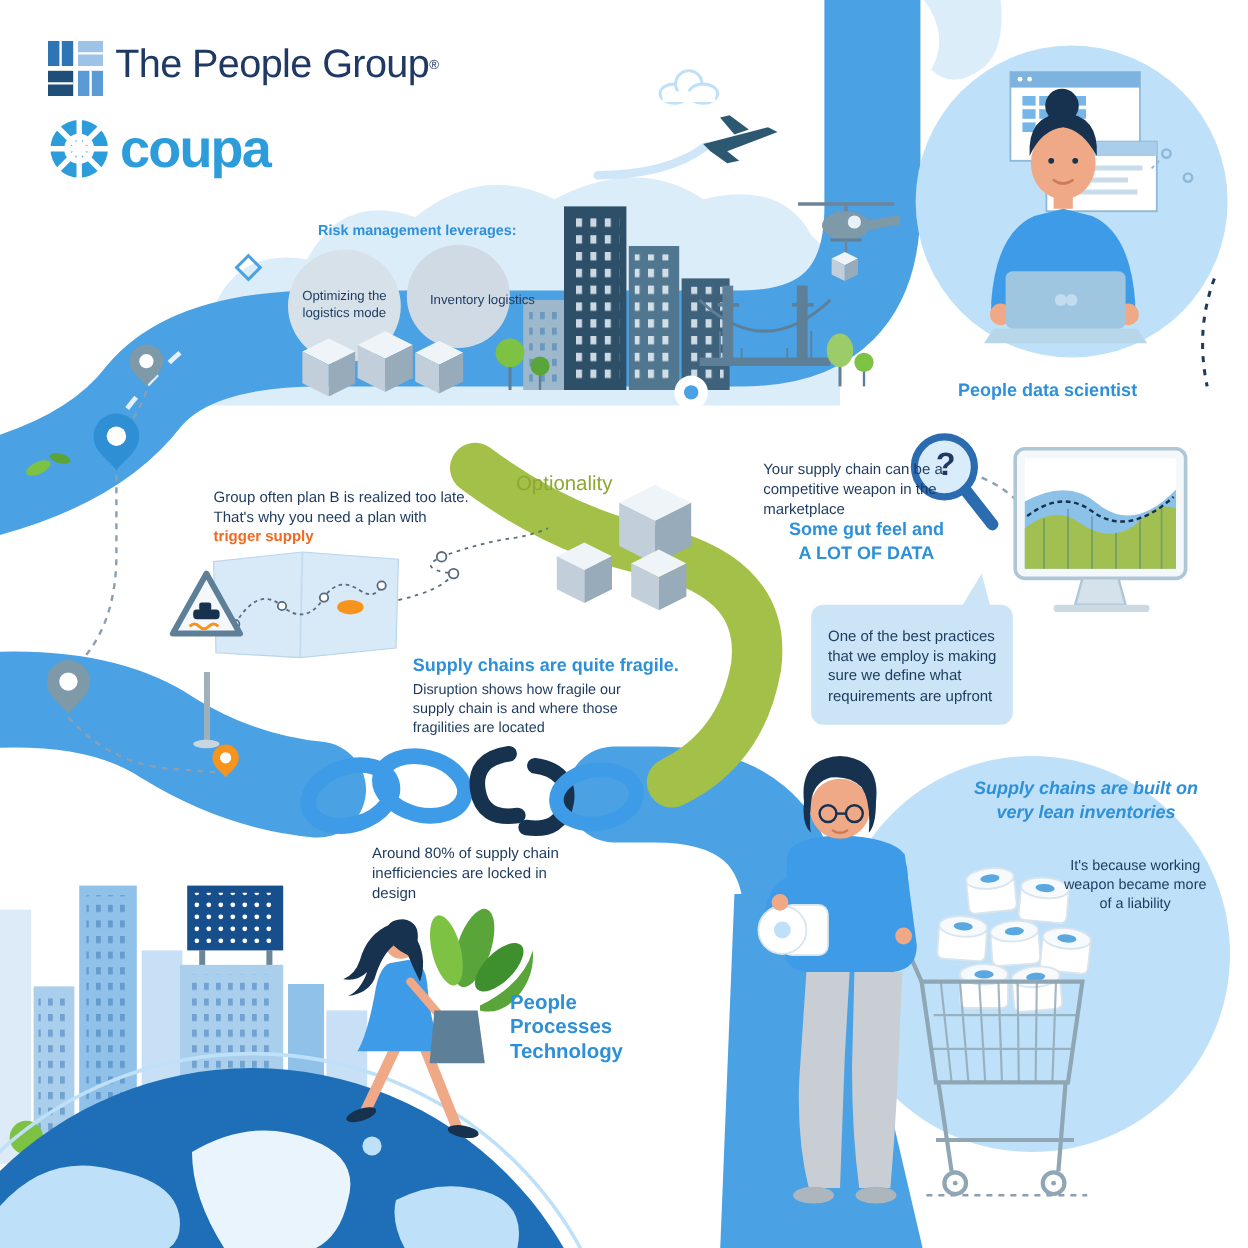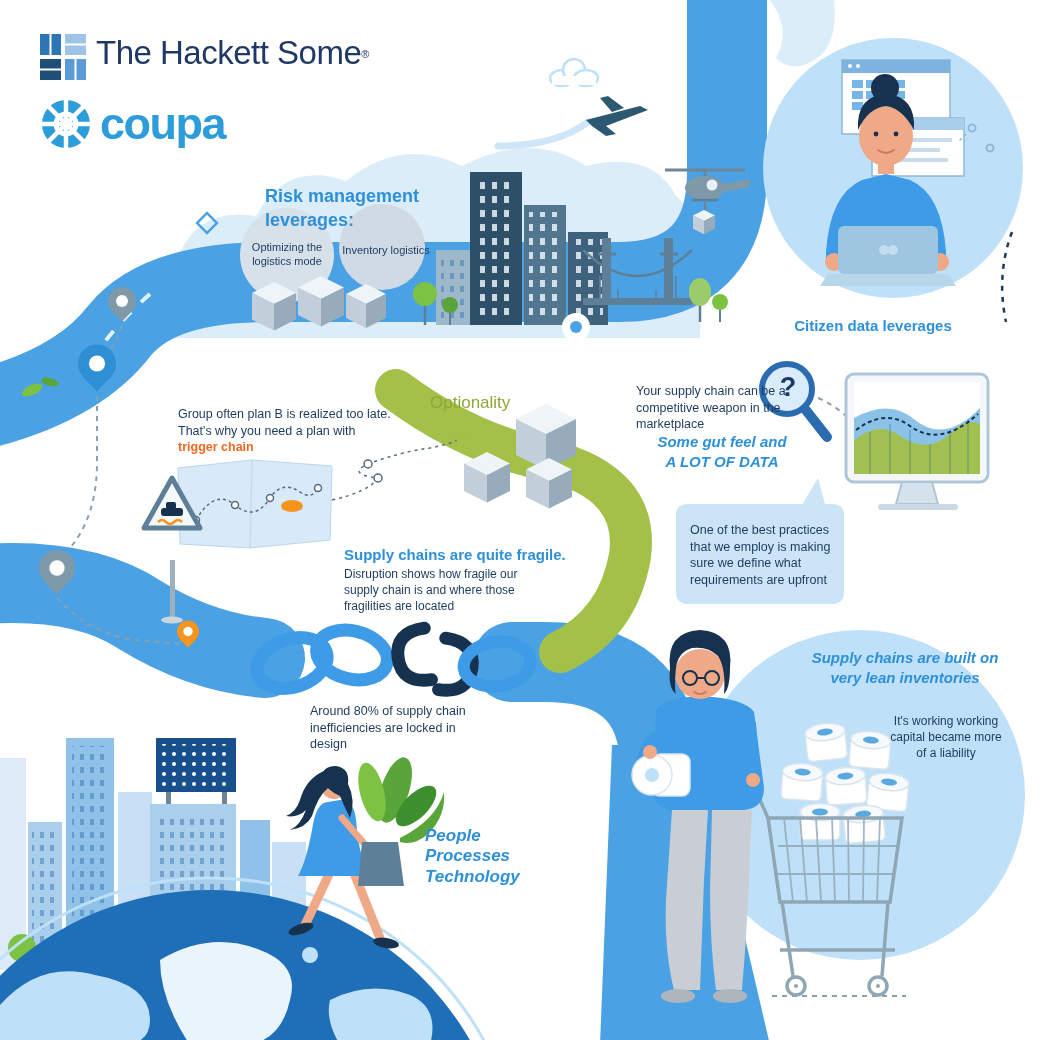--- a/index.html
+++ b/index.html
@@ -4,21 +4,21 @@
 <style>
   html,body{margin:0;padding:0;background:#fff;}
   .canvas{position:relative;width:1040px;height:1040px;background:#ffffff;overflow:hidden;
           font-family:"Liberation Sans",sans-serif;}
   .art{position:absolute;left:0;top:0;width:1040px;height:1040px;}
   .t{position:absolute;color:#1C3A5E;font-size:12.5px;line-height:1.32;}
   .blue{color:#2E90D8;font-weight:bold;}
   .green{color:#8CA834;font-weight:normal;}
   .orange{color:#F26A21;font-weight:bold;}
   .center{text-align:center;}
-  .pre{white-space:pre-line;font-style:italic;}
+  .pre{white-space:pre-line;}
   .bubble-txt{display:flex;align-items:center;justify-content:center;text-align:center;
               font-size:11px;color:#1C3A5E;line-height:1.25;}
   
   .hackett{position:absolute;left:40px;top:34px;display:flex;align-items:flex-start;gap:10px;}
   .hackett-name{font-size:33px;color:#1F3864;letter-spacing:-0.5px;}
   .hackett-reg{font-size:11px;color:#1F3864;vertical-align:super;}
   .coupa{position:absolute;left:40px;top:98px;display:flex;align-items:flex-start;gap:8px;}
   .coupa-name{font-size:45px;font-weight:bold;color:#2D9CDB;letter-spacing:-1.5px;}
   .qmark{position:absolute;left:775px;top:372px;width:26px;text-align:center;
          font-size:27px;font-weight:bold;color:#1F3864;}
@@ -403,67 +403,67 @@
     <rect x="0" y="0" width="21" height="21" fill="#2E75B6"></rect>
     <rect x="25" y="0" width="21" height="21" fill="#9DC3E6"></rect>
     <rect x="0" y="25" width="21" height="21" fill="#1F4E79"></rect>
     <rect x="25" y="25" width="21" height="21" fill="#5B9BD5"></rect>
     <line x1="10.5" y1="0" x2="10.5" y2="21" stroke="#fff" stroke-width="2"></line>
     <line x1="35.5" y1="25" x2="35.5" y2="46" stroke="#fff" stroke-width="2"></line>
     <line x1="25" y1="10.5" x2="46" y2="10.5" stroke="#fff" stroke-width="2"></line>
     <line x1="0" y1="35.5" x2="21" y2="35.5" stroke="#fff" stroke-width="2"></line>
   </svg>
   <div>
-    <span class="hackett-name">The Hackett Some</span><sup class="hackett-reg">®</sup>
+    <span class="hackett-name">The People Group</span><sup class="hackett-reg">®</sup>
   </div>
 </div>
 
 <div class="coupa">
   <svg width="52" height="52" viewBox="-26 -26 52 52">
     <circle r="24" fill="#2D9CDB"></circle>
     <g stroke="#fff" stroke-width="4.5">
       <line x1="-26" y1="0" x2="26" y2="0"></line>
       <line x1="0" y1="-26" x2="0" y2="26"></line>
       <line x1="-18.4" y1="-18.4" x2="18.4" y2="18.4"></line>
       <line x1="-18.4" y1="18.4" x2="18.4" y2="-18.4"></line>
     </g>
     <circle r="10" fill="none" stroke="#fff" stroke-width="5"></circle>
   </svg>
   <span class="coupa-name">coupa</span>
 </div>
 
-<div class="t blue" style="left:265px;top:185px;width:240px;font-size:18px;">Risk management leverages:</div>
+<div class="t blue" style="left:265px;top:185px;width:240px;font-size:12px;">Risk management leverages:</div>
 
 <div class="t bubble-txt" style="left:239px;top:230px;width:96px;height:50px;">Optimizing the logistics mode</div>
-<div class="t bubble-txt" style="left:340px;top:230px;width:92px;height:42px;">Inventory logistics</div>
-
-<div class="t blue center" style="left:788px;top:316px;width:170px;font-size:15px;">Citizen data leverages</div>
+<div class="t bubble-txt" style="left:356px;top:230px;width:92px;height:42px;">Inventory logistics</div>
+
+<div class="t blue center" style="left:788px;top:316px;width:170px;font-size:15px;">People data scientist</div>
 
 <div class="t" style="left:178px;top:406px;width:220px;">
   <span>Group often plan B is realized too late.</span><br>
   <span>That's why you need a plan with</span><br>
-  <span class="orange">trigger chain</span>
+  <span class="orange">trigger supply</span>
 </div>
 
 <div class="t green" style="left:430px;top:392px;font-size:17px;">Optionality</div>
 
 <div class="t" style="left:600px;top:383px;width:172px;margin-left:36px;">Your supply chain can be a competitive weapon in the marketplace</div>
 
 <div class="t blue center pre" style="left:627px;top:432px;width:190px;font-size:15px;">Some gut feel and
 A LOT OF DATA</div>
 
 <div class="qmark">?</div>
 
 <div class="t blue" style="left:344px;top:545px;width:230px;font-size:15px;">Supply chains are quite fragile.</div>
 
 <div class="t" style="left:690px;top:522px;width:144px;">One of the best practices that we employ is making sure we define what requirements are upfront</div>
 <div class="t" style="left:344px;top:567px;width:200px;font-size:12px;">Disruption shows how fragile our supply chain is and where those fragilities are located</div>
 
 <div class="t" style="left:310px;top:703px;width:172px;">Around 80% of supply chain inefficiencies are locked in design</div>
 
 <div class="t blue center" style="left:800px;top:648px;width:210px;font-size:15px;font-style:italic;">Supply chains are built on very lean inventories</div>
-<div class="t center" style="left:886px;top:714px;width:120px;font-size:12px;">It's working working capital became more of a liability</div>
+<div class="t center" style="left:886px;top:714px;width:120px;font-size:12px;">It's because working weapon became more of a liability</div>
 
 <div class="t blue pre" style="left:425px;top:826px;font-size:17px;line-height:1.2;">People
 Processes
 Technology</div>
 
 </div>
 
 </body></html>

